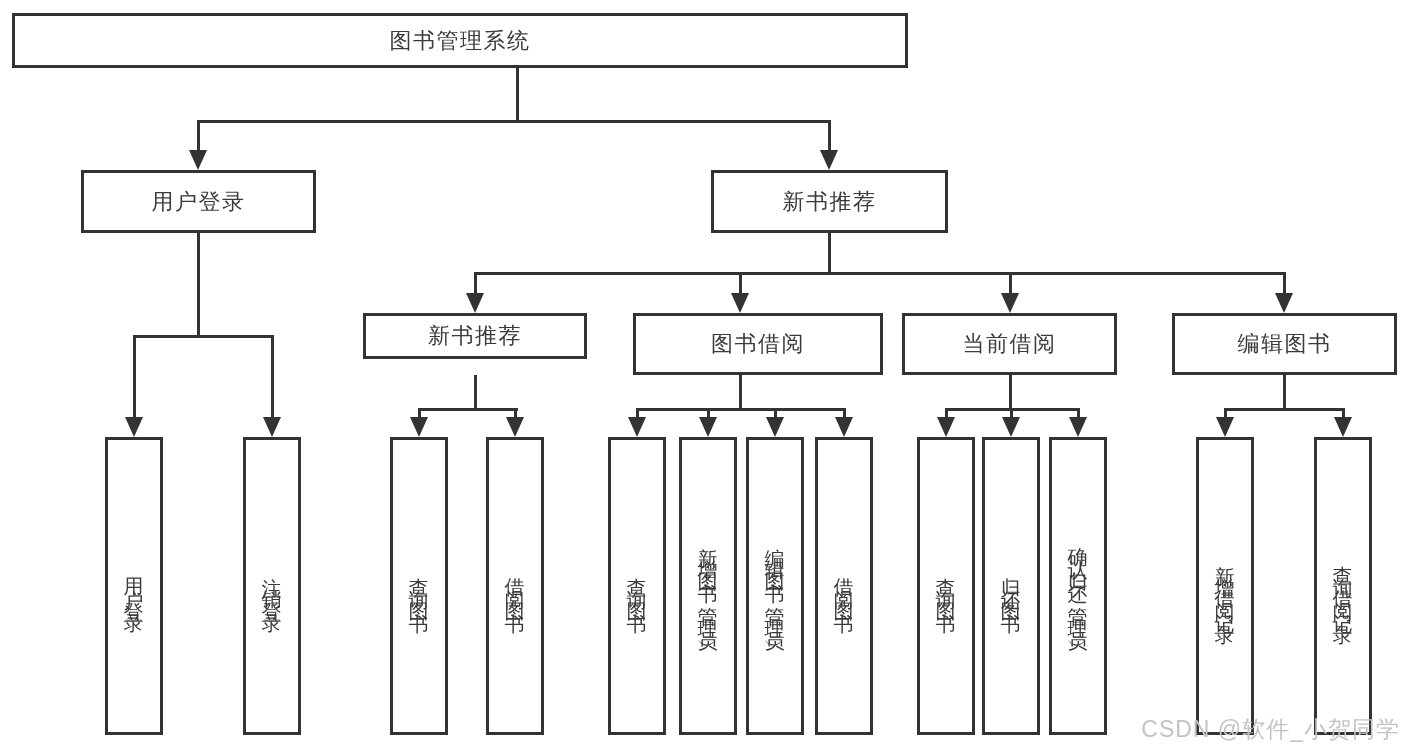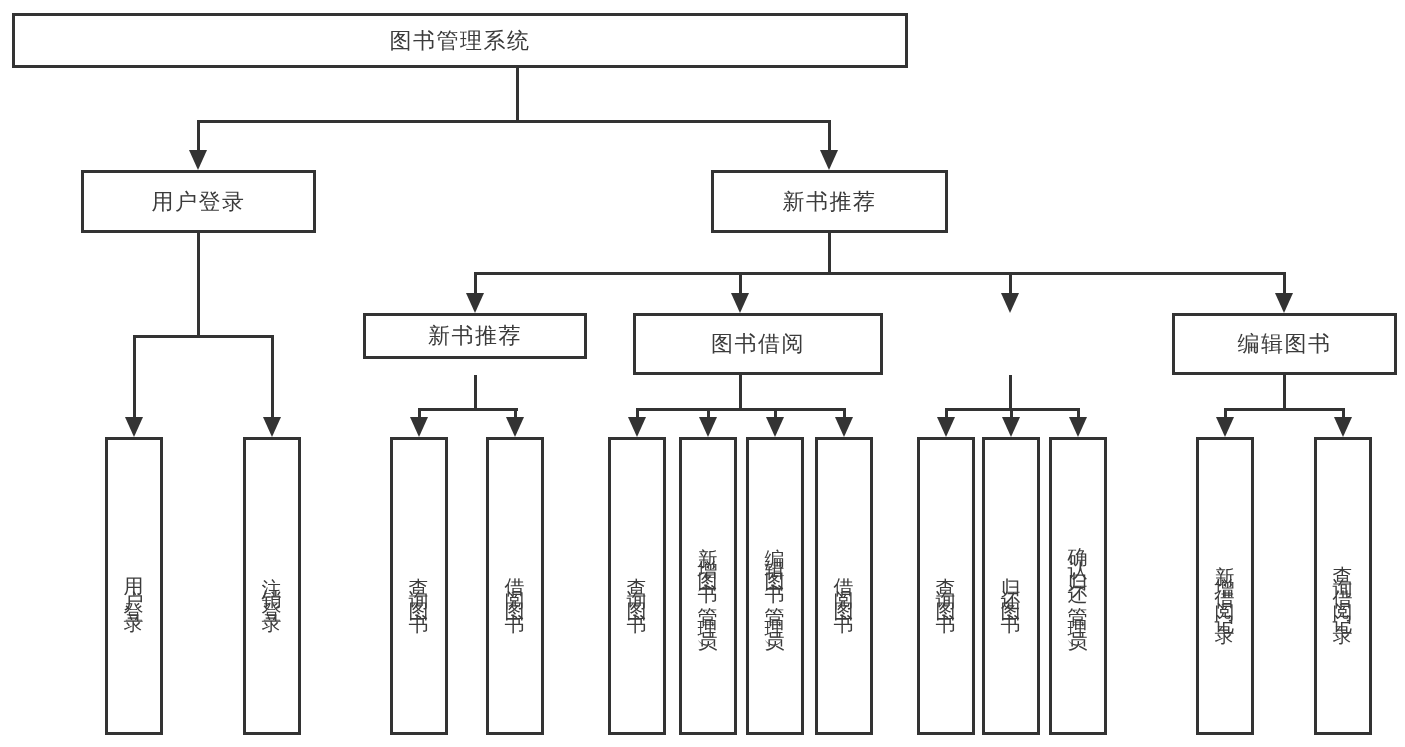--- a/index.html
+++ b/index.html
@@ -85,20 +85,23 @@
     <div class="vline" style="left:1283px;top:272px;height:31px"></div>
     <div class="arrow" style="left:1275px;top:293px"></div>
   </div>
 
   <div class="hbox" style="left:363px;top:313px;width:224px;height:46px">
     <span>新书推荐</span>
   </div>
   <div class="hbox" style="left:633px;top:313px;width:250px;height:62px">
     <span>图书借阅</span>
   </div>
+  <div class="hbox" style="left:902px;top:313px;width:215px;height:62px">
+    <span>当前借阅</span>
+  </div>
   <div class="hbox" style="left:1172px;top:313px;width:225px;height:62px">
     <span>编辑图书</span>
   </div>
 
   <div>
     <div class="vline" style="left:474px;top:375px;height:33px"></div>
     <div class="hline" style="left:418px;top:408px;width:100px"></div>
     <div class="vline" style="left:418px;top:408px;height:19px"></div>
     <div class="arrow" style="left:410px;top:417px"></div>
     <div class="vline" style="left:514px;top:408px;height:19px"></div>
@@ -175,14 +178,15 @@
     <span class="vtext">确认归还（管理员）</span>
   </div>
 
   <div class="vbox" style="left:1196px">
     <span class="vtext">新增借阅记录</span>
   </div>
   <div class="vbox" style="left:1314px">
     <span class="vtext">查询借阅记录</span>
   </div>
 
+  <div class="watermark">CSDN @软件_小贺同学</div>
 
 </div>
 
 </body></html>

